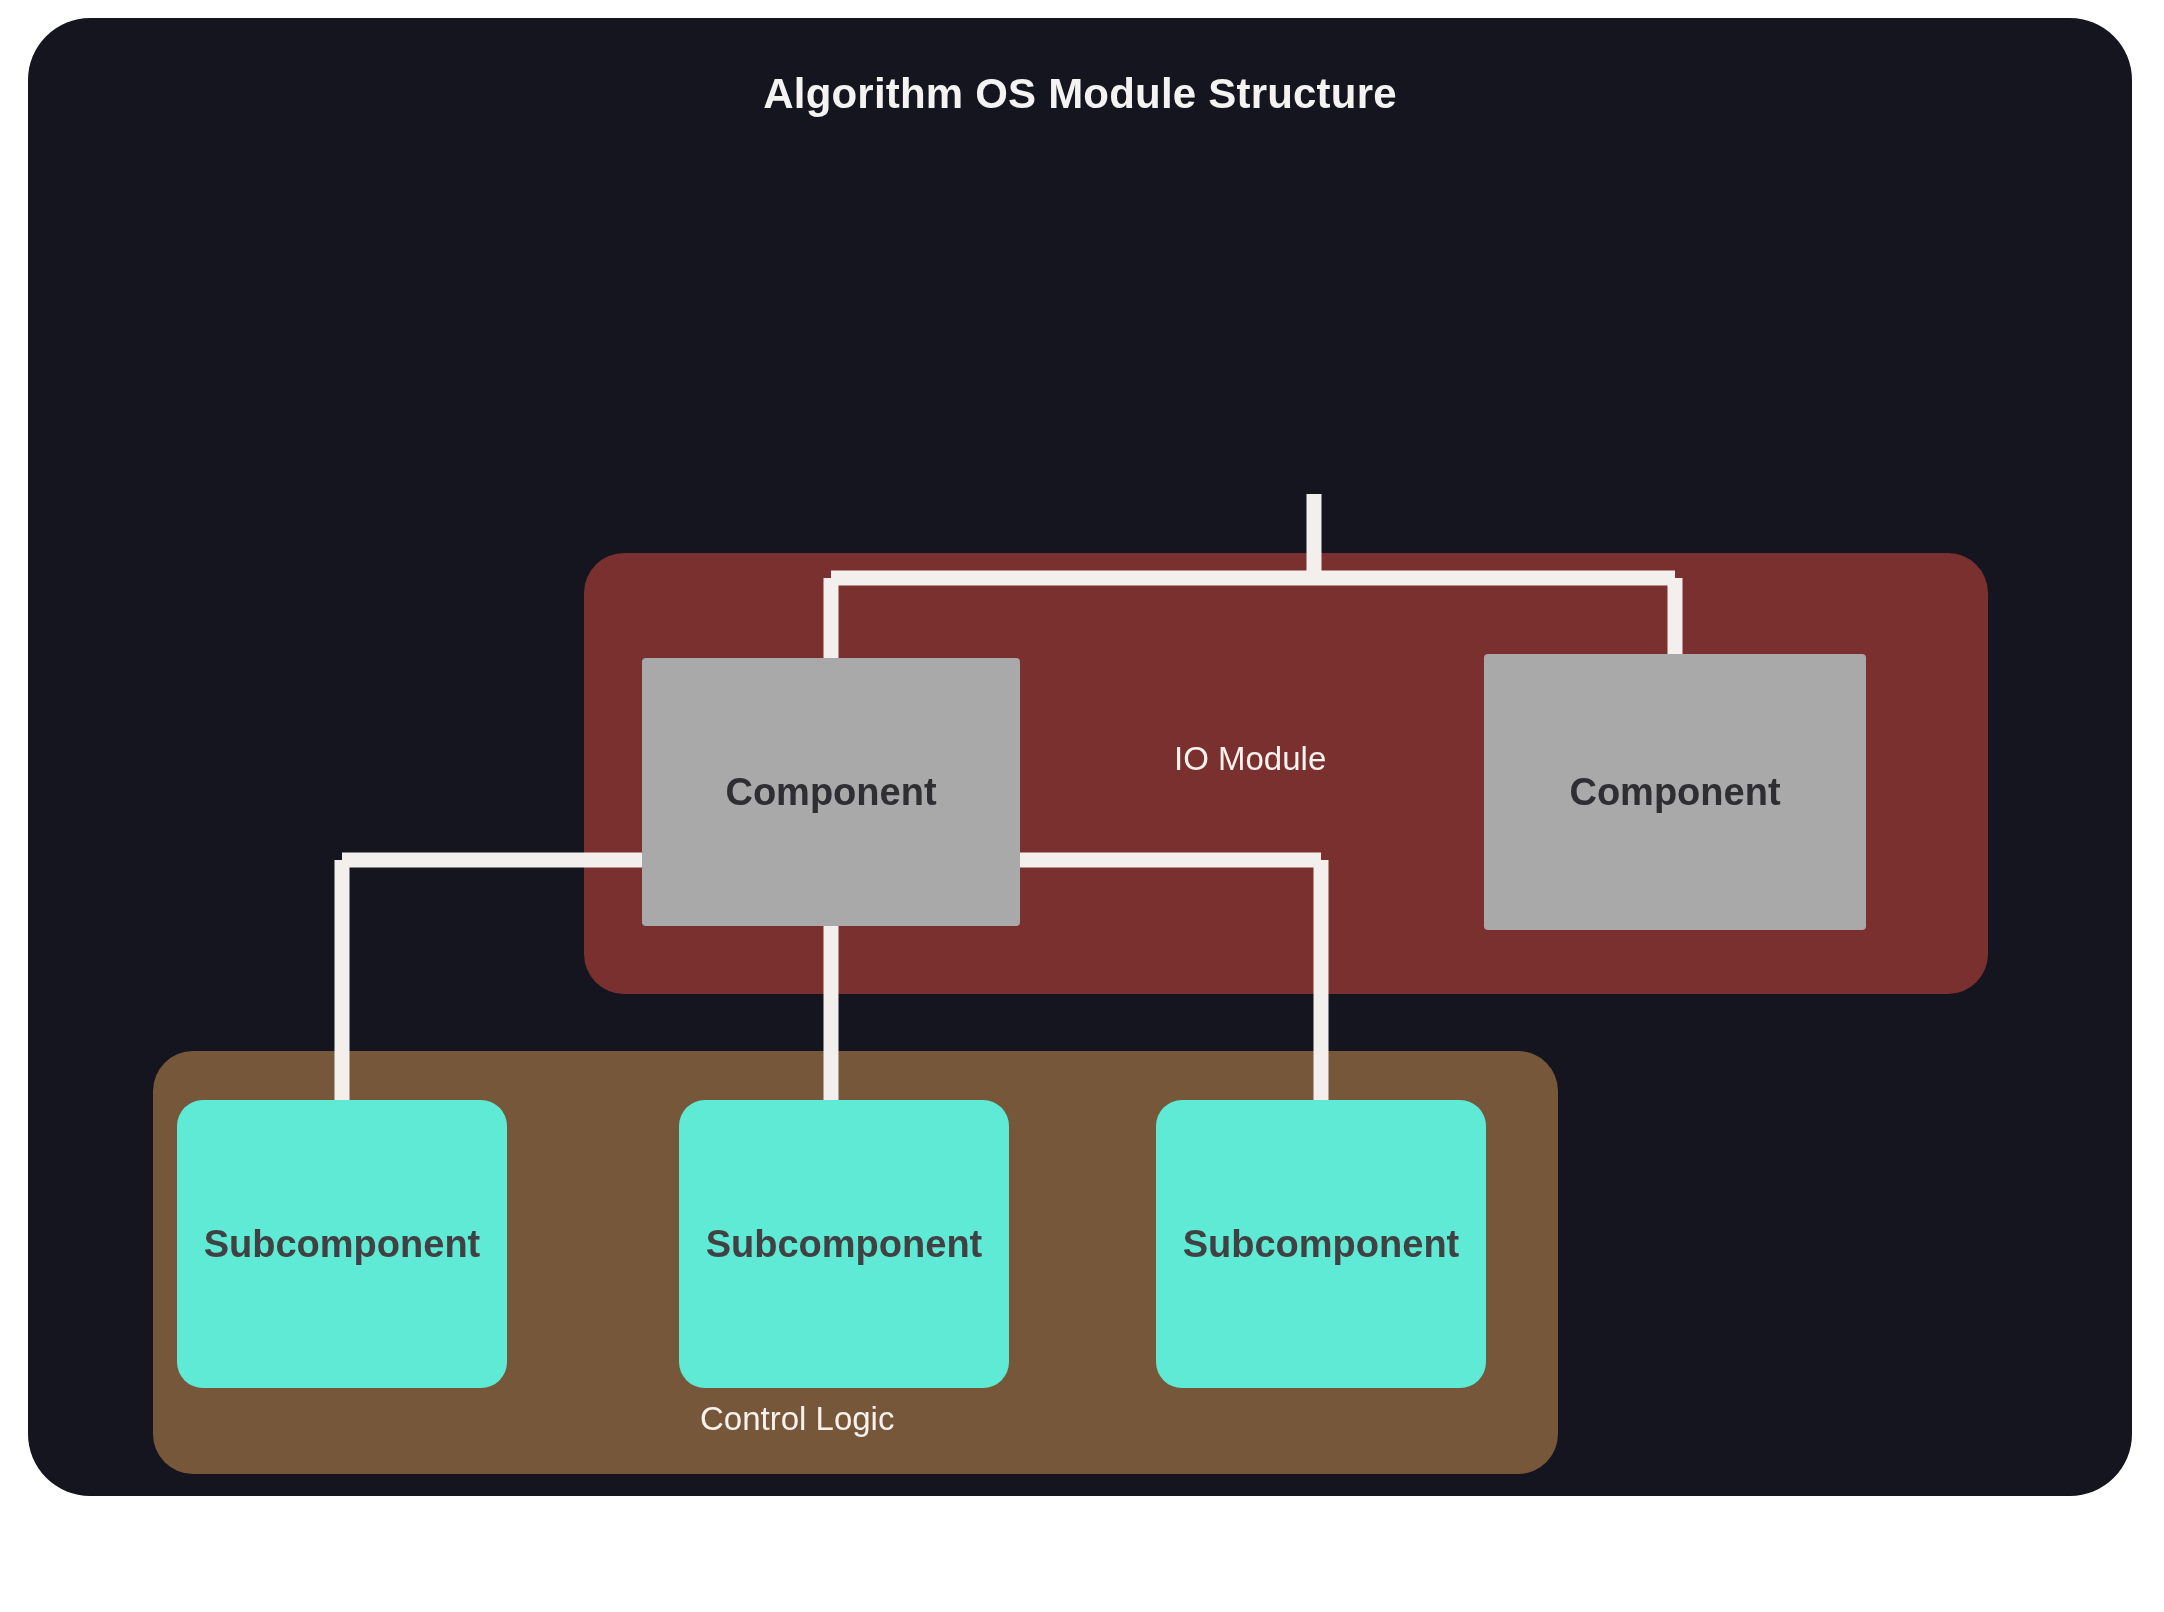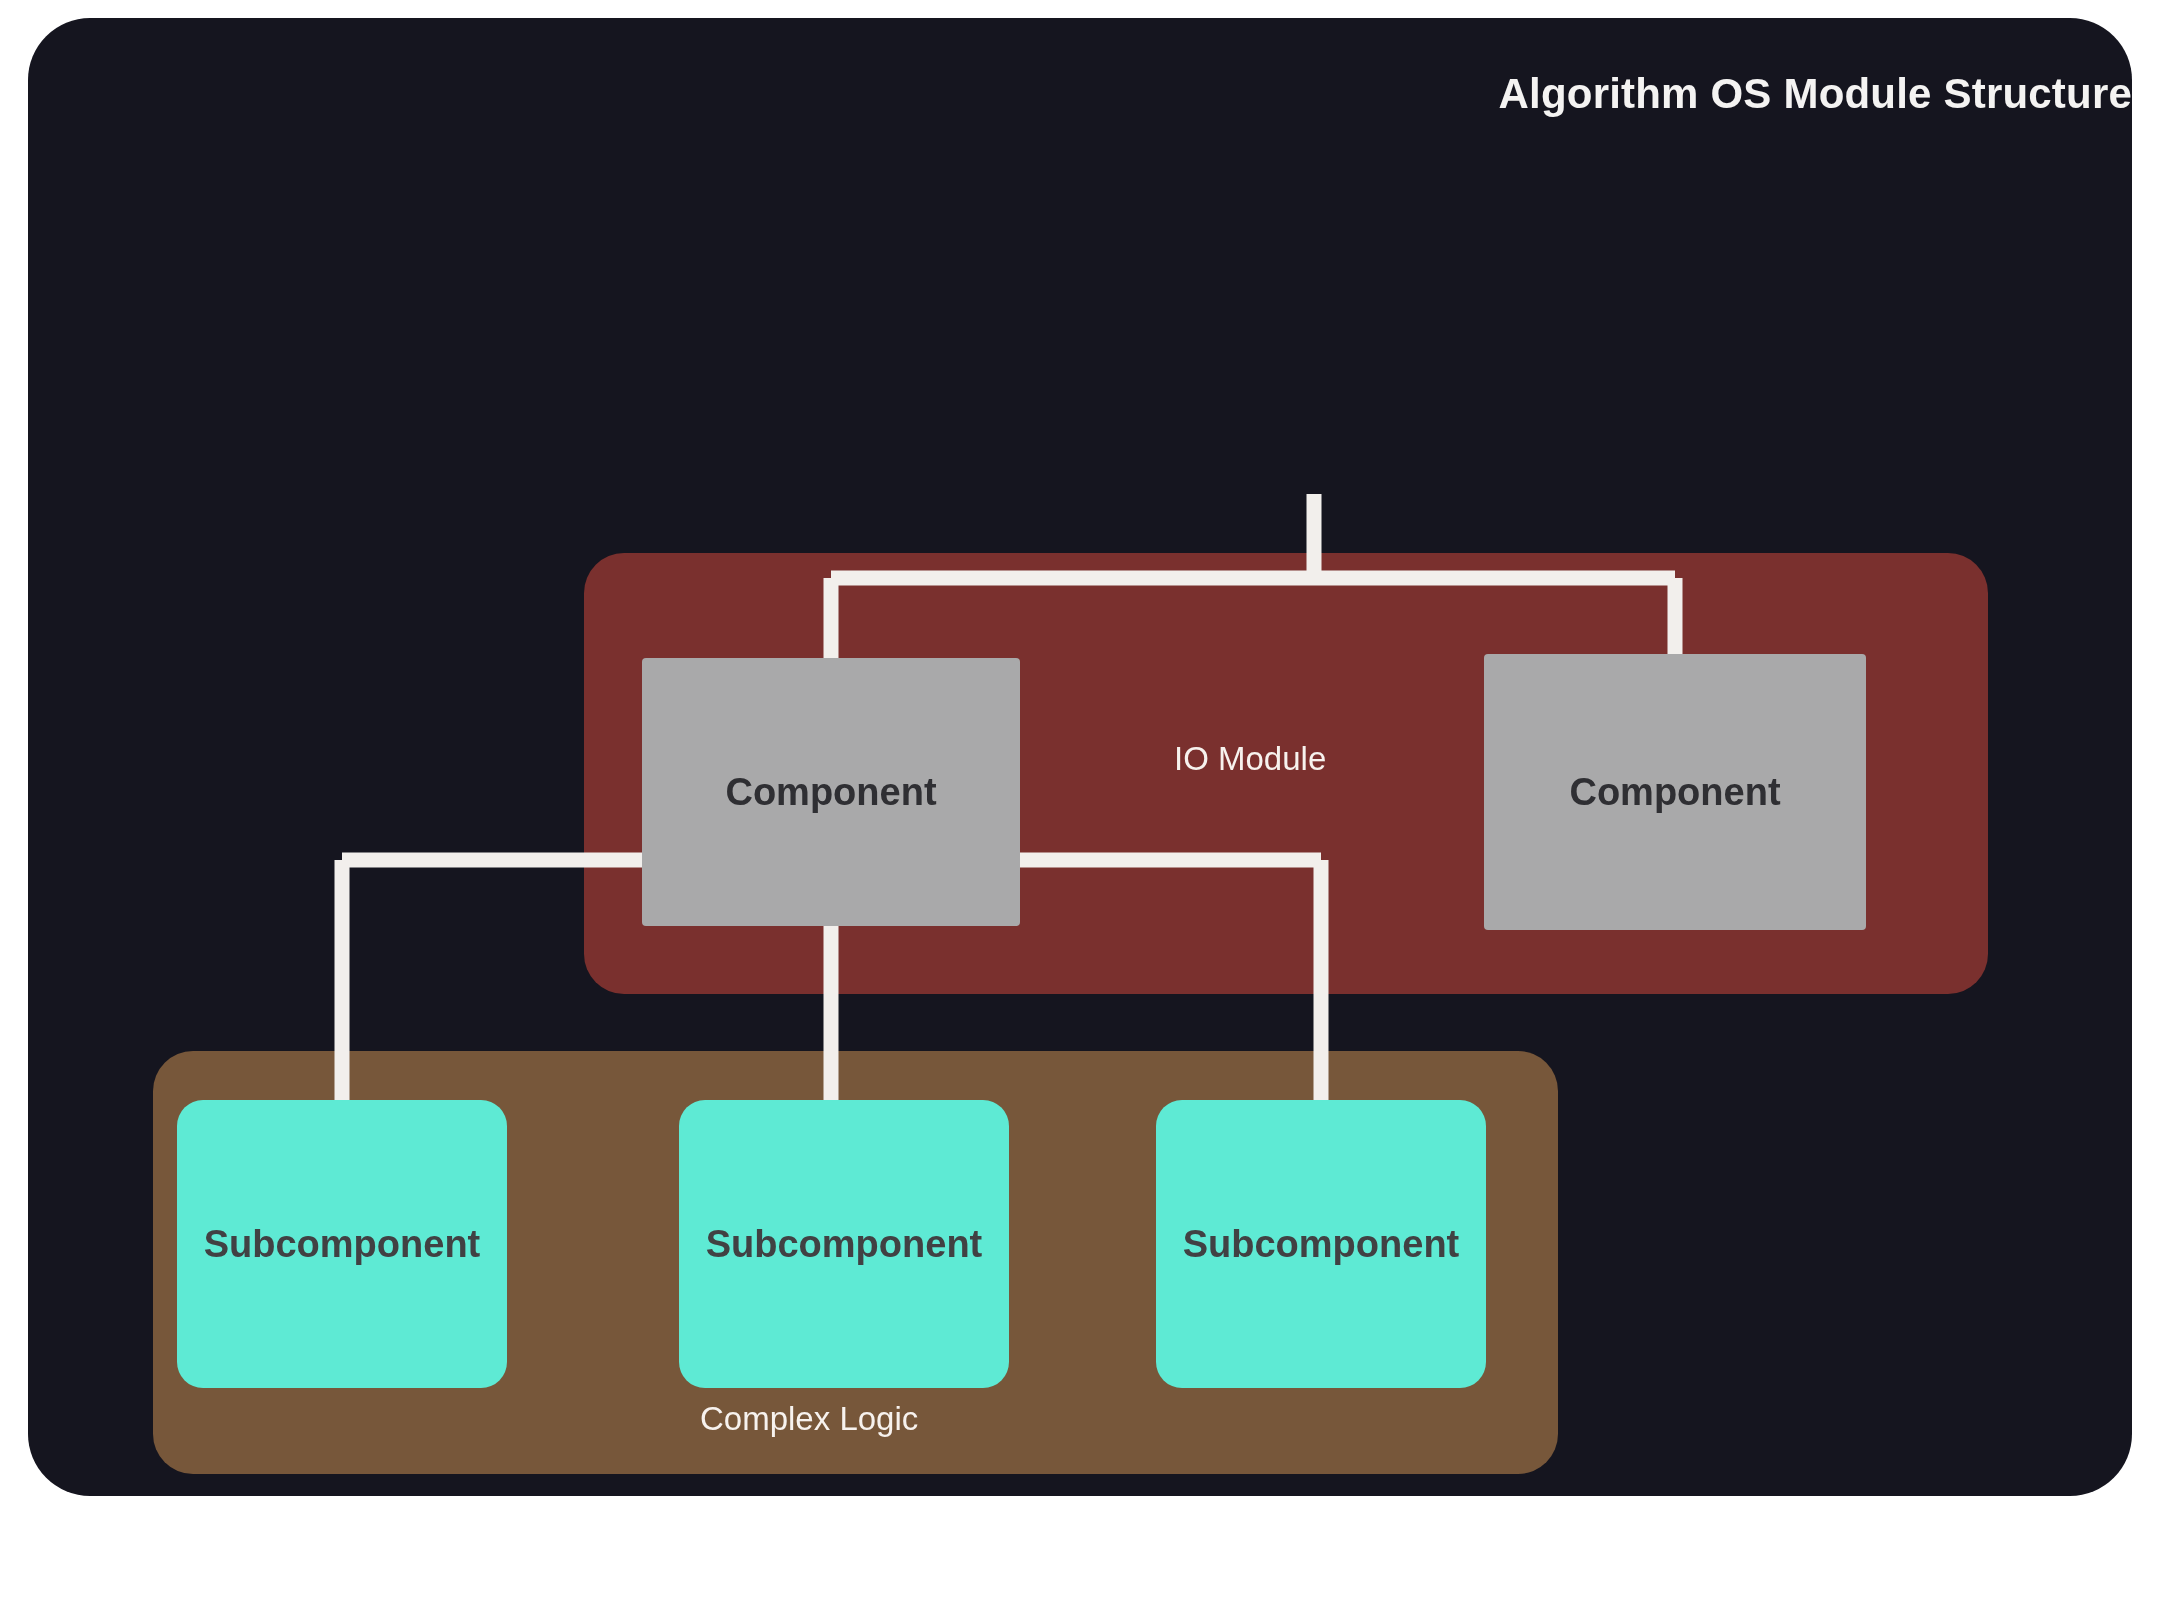--- a/index.html
+++ b/index.html
@@ -31,21 +31,21 @@
     background: #15151f;
     border-radius: 62px;
   }
 
   
   #diagram-title {
     position: absolute;
     left: 0;
     top: 52px;
     width: 2104px;
-    text-align: right;
+    text-align: center;
     color: #f4f3f2;
     font-size: 42px;
     font-weight: bold;
     letter-spacing: 0.2px;
   }
 
   
   #connectors {
     position: absolute;
     left: 0;
@@ -156,21 +156,21 @@
       <path d="M 342 860 L 1321 860"></path>
 
       <path d="M 342 860 L 342 1110"></path>
 
       <path d="M 1321 860 L 1321 1110"></path>
     </g>
   </svg>
 
   <div class="group-label" id="label-io-control">IO Module</div>
 
-  <div class="group-label" id="label-complex-logic">Complex Logic</div>
+  <div class="group-label" id="label-complex-logic">Control Logic</div>
 
 
   <div class="node node-component" id="node-component-left">Component</div>
 
   <div class="node node-component" id="node-component-right">Component</div>
 
   <div class="node node-subcomponent" id="node-sub-1">Subcomponent</div>
 
   <div class="node node-subcomponent" id="node-sub-2">Subcomponent</div>
 

